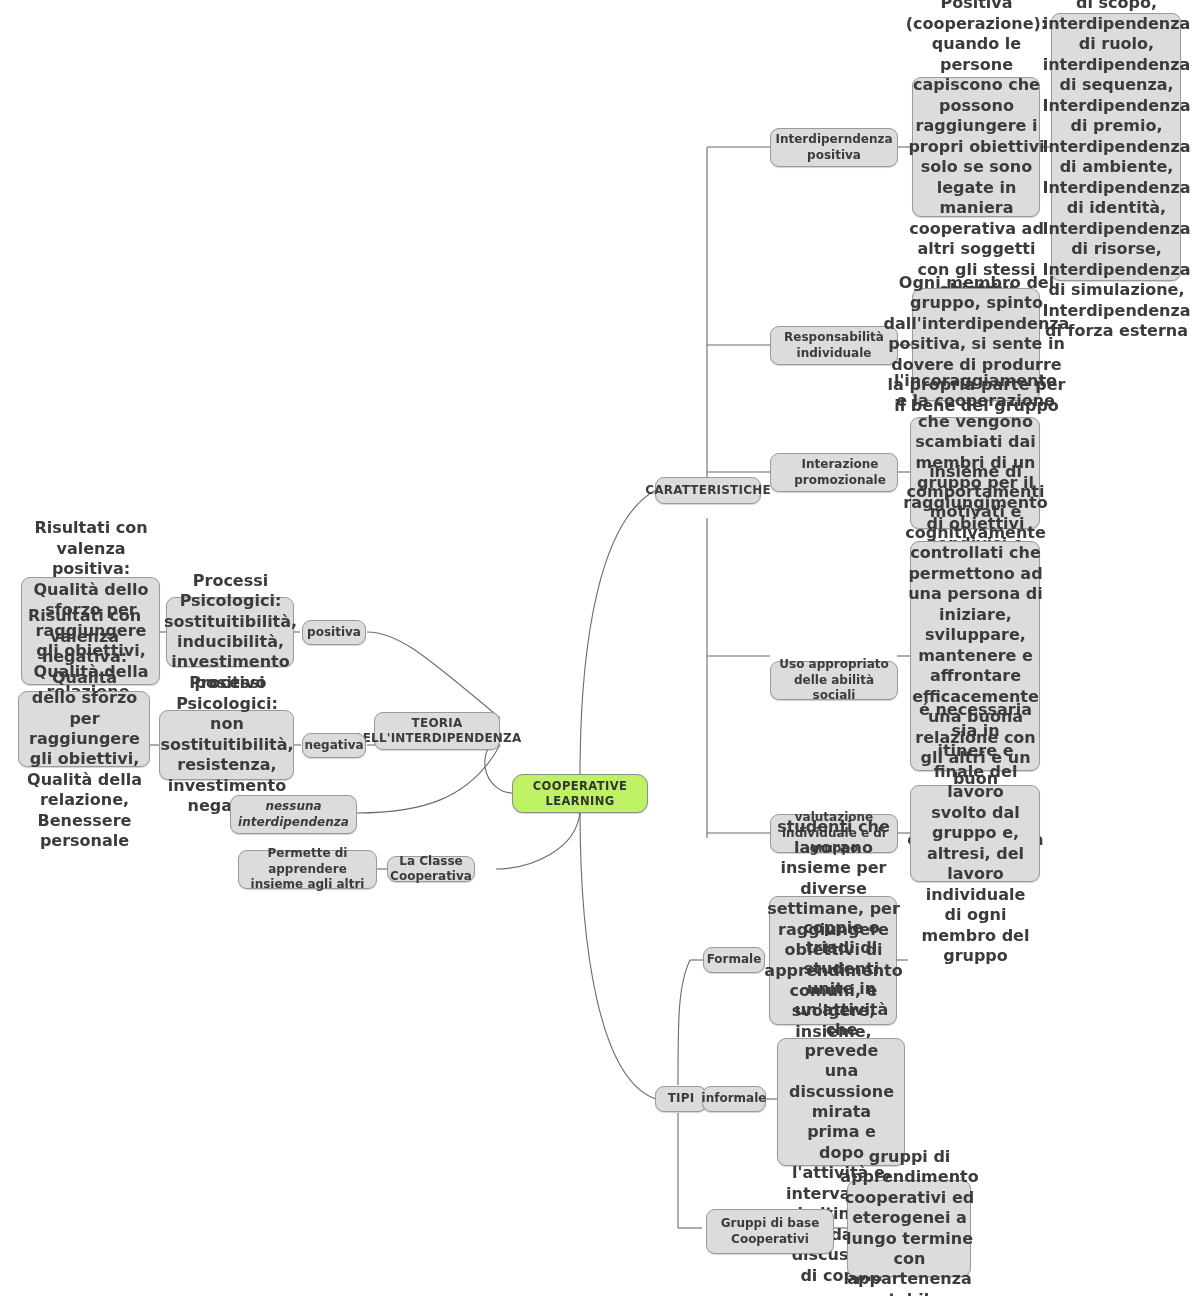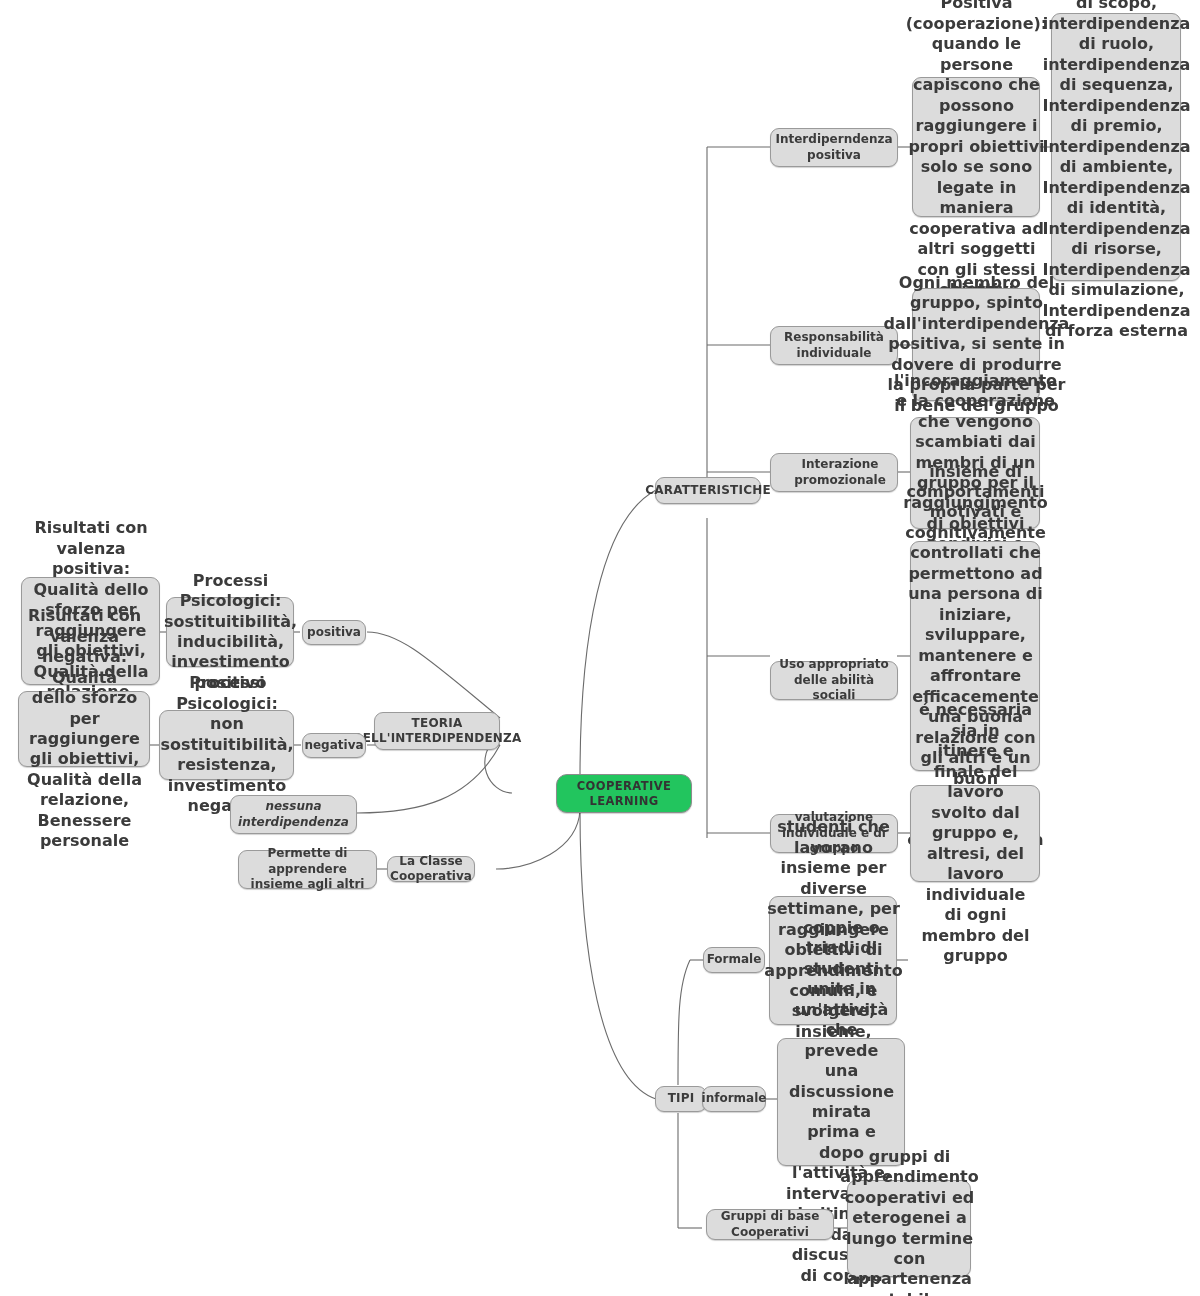--- a/index.html
+++ b/index.html
@@ -22,26 +22,25 @@
     font-weight:bold;
     display:flex;
     align-items:center;
     justify-content:center;
     text-align:center;
     line-height:1.28;
     padding:5px 7px;
     box-shadow:0 1px 1px rgba(0,0,0,0.18);
   }
   .node.root{
-    background:#22c55e;
+    background:#bef264;
     border:1px solid #8c8c8c;
     border-radius:11px;
     color:#333333;
     letter-spacing:0.4px;
-    margin-left:44px;
   }
   .node.mid{font-size:12px;}
   .node.lbl{font-size:12px;}
   .node.cap{font-size:12px;letter-spacing:0.2px;}
   .node.desc{font-size:16px;padding-left:8px;}
 </style>
 </head>
 <body>
 
 <div id="canvas">
@@ -193,20 +192,20 @@
     <span>studenti che lavorano insieme per diverse settimane, per raggiungere obiettivi di apprendimento comuni, e svolgere, insieme, specifici compiti e incarichi</span>
   </div>
 
   <div class="node lbl" style="left:702px;top:1086px;width:64px;height:26px;">
     <span>informale</span>
   </div>
   <div class="node desc" style="left:777px;top:1038px;width:128px;height:128px;">
     <span>coppie o triadi di studenti unite in un'attività che prevede una discussione mirata prima e dopo l'attività e, intervallate, in itinere, da discussioni di coppia</span>
   </div>
 
-  <div class="node mid" style="left:706px;top:1209px;width:128px;height:31px;">
+  <div class="node mid" style="left:706px;top:1209px;width:128px;height:45px;">
     <span>Gruppi di base Cooperativi</span>
   </div>
   <div class="node desc" style="left:847px;top:1180px;width:124px;height:97px;">
     <span>gruppi di apprendimento cooperativi ed eterogenei a lungo termine con appartenenza stabile</span>
   </div>
 
 </div>
 
 </body></html>

